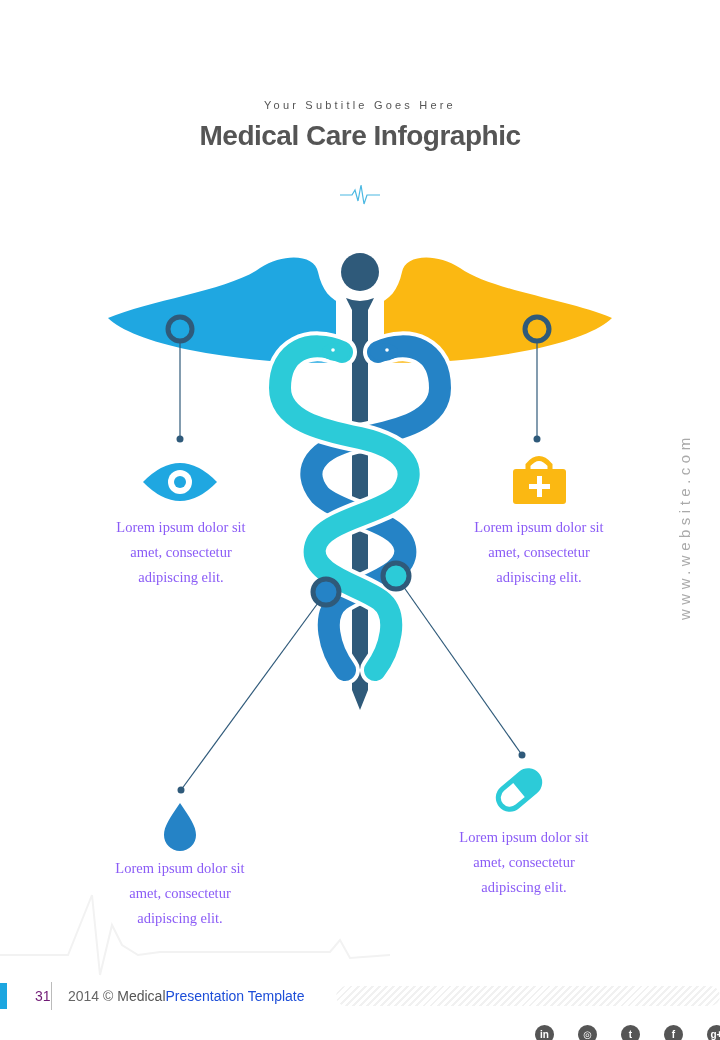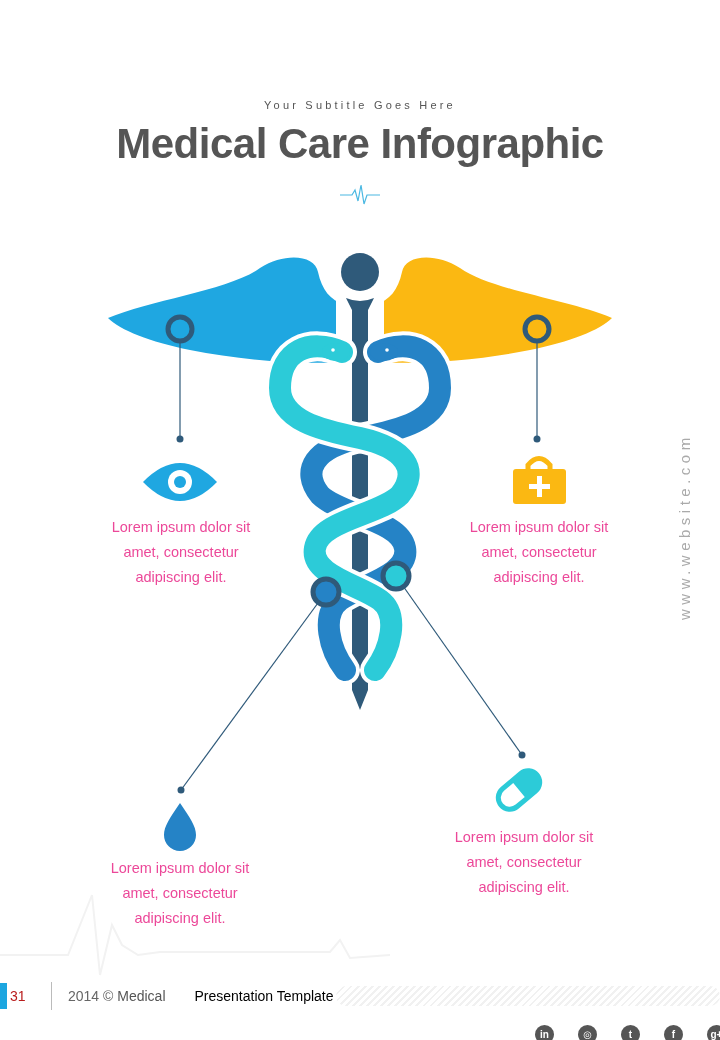--- a/index.html
+++ b/index.html
@@ -1,32 +1,32 @@
 <!DOCTYPE html>
 <html><head>
 <meta charset="utf-8">
 <style>
   html, body { margin:0; padding:0; }
   body { width:720px; height:1040px; background:#ffffff; position:relative; overflow:hidden;
          font-family:"Liberation Sans", "DejaVu Sans", sans-serif; }
   .subtitle { position:absolute; top:99px; left:0; width:720px; text-align:center;
               font-size:11px; letter-spacing:3.2px; color:#555; }
   .title { position:absolute; top:120px; left:0; width:720px; text-align:center;
-           font-size:42px; font-weight:bold; color:#555; letter-spacing:-0.5px; }
+           font-size:28px; font-weight:bold; color:#555; letter-spacing:-0.5px; }
   .pulse { position:absolute; top:182px; left:340px; }
   .art { position:absolute; top:0; left:0; }
-  .desc { position:absolute; width:180px; text-align:center; font-size:14.5px; line-height:25px; color:#ec4899; }
+  .desc { position:absolute; width:180px; text-align:center; font-size:14.5px; line-height:25px; color:#8b5cf6;font-family:Liberation Serif, serif; }
   .side-url { position:absolute; left:676px; top:620px; transform-origin:0 0; transform:rotate(-90deg);
               font-size:15px; letter-spacing:4.5px; color:#aaa; white-space:nowrap; }
   .footer-accent { position:absolute; left:0; top:983px; width:7px; height:26px; background:#1ca6e0; }
-  .page-num { position:absolute; left:10px; top:988px; font-size:14px; color:#b91c1c; }
+  .page-num { position:absolute; left:35px; top:988px; font-size:14px; color:#701a75; }
   .footer-div { position:absolute; left:51px; top:982px; width:1px; height:28px; background:#bbb; }
   .footer-text { position:absolute; left:68px; top:988px; font-size:14px; color:#666; }
   .footer-text .brand { color:#555; }
-  .footer-text .rest { color:#000000;margin-left:29px; }
+  .footer-text .rest { color:#1d4ed8; }
   .stripe { position:absolute; left:336px; top:986px; width:384px; height:20px; border-radius:10px;
             background: repeating-linear-gradient(135deg, #f1f1f1 0 2px, #ffffff 2px 5px); }
   .socials { position:absolute; left:535px; top:1025px; display:flex; gap:24px; }
   .soc { width:19px; height:19px; border-radius:50%; background:#555; color:#fff; font-size:10px; font-weight:bold;
          display:flex; align-items:center; justify-content:center; cursor:pointer; }
 </style>
 </head>
 <body>
 
 <div class="subtitle">Your Subtitle Goes Here</div>

